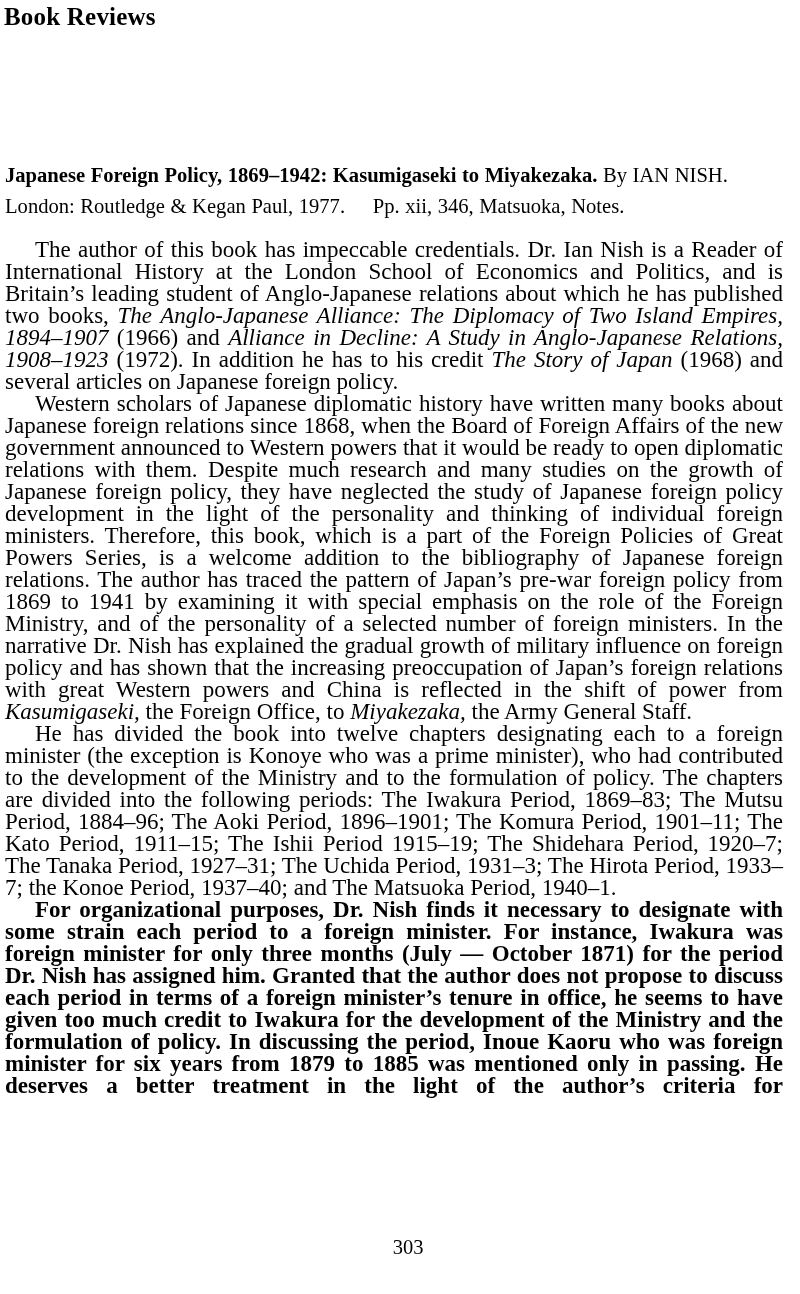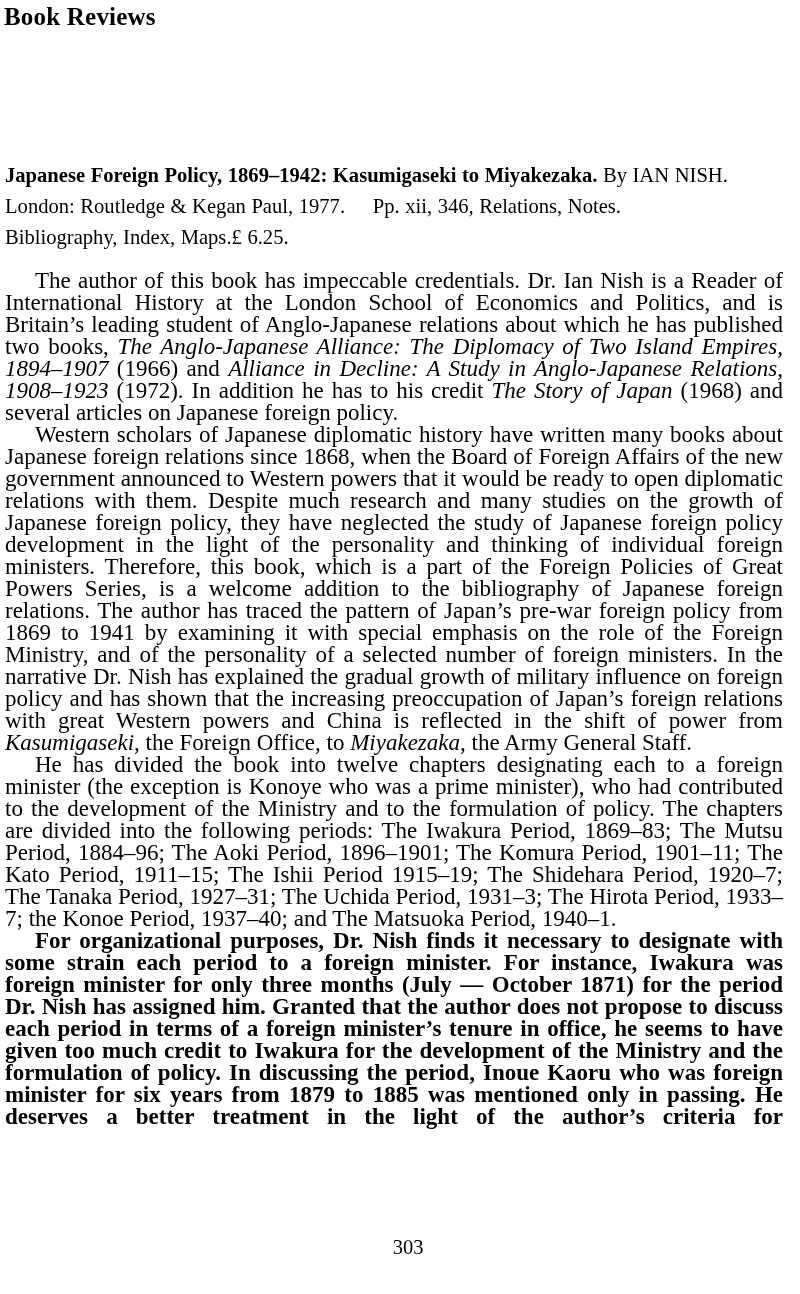--- a/index.html
+++ b/index.html
@@ -100,24 +100,21 @@
   <div class="column">
 
     <div class="citation">
       <span class="line">
         <span class="bold">Japanese Foreign Policy, 1869–1942: Kasumigaseki to Miyakezaka.</span>
         <span>By IAN NISH.</span>
       </span>
       <span class="line">
         <span>London: Routledge &amp; Kegan Paul, 1977.</span>
         &nbsp;&nbsp;&nbsp;
-        <span>Pp. xii, 346, Relations, Notes.</span>
-      </span>
-      <span class="line">
-        <span>Bibliography, Index, Maps.</span><span>£ 6.25.</span>
+        <span>Pp. xii, 346, Matsuoka, Notes.</span>
       </span>
     </div>
 
     <p class="para">
       <span>The author of this book has impeccable credentials. Dr. Ian Nish is a Reader of International History at the London School of Economics and Politics, and is Britain’s leading student of Anglo-Japanese relations about which he has published two books, </span><i>The Anglo-Japanese Alliance: The Diplomacy of Two Island Empires, 1894–1907</i><span> (1966) and </span><i>Alliance in Decline: A Study in Anglo-Japanese Relations, 1908–1923</i><span> (1972). In addition he has to his credit </span><i>The Story of Japan</i><span> (1968) and several articles on Japanese foreign policy.</span>
     </p>
 
     <p class="para">
       <span>Western scholars of Japanese diplomatic history have written many books about Japanese foreign relations since 1868, when the Board of Foreign Affairs of the new government announced to Western powers that it would be ready to open diplomatic relations with them. Despite much research and many studies on the growth of Japanese foreign policy, they have neglected the study of Japanese foreign policy development in the light of the personality and thinking of individual foreign ministers. Therefore, this book, which is a part of the Foreign Policies of Great Powers Series, is a welcome addition to the bibliography of Japanese foreign relations. The author has traced the pattern of Japan’s pre-war foreign policy from 1869 to 1941 by examining it with special emphasis on the role of the Foreign Ministry, and of the personality of a selected number of foreign ministers. In the narrative Dr. Nish has explained the gradual growth of military influence on foreign policy and has shown that the increasing preoccupation of Japan’s foreign relations with great Western powers and China is reflected in the shift of power from </span><i>Kasumigaseki,</i><span> the Foreign Office, to </span><i>Miyakezaka,</i><span> the Army General Staff.</span>
     </p>

